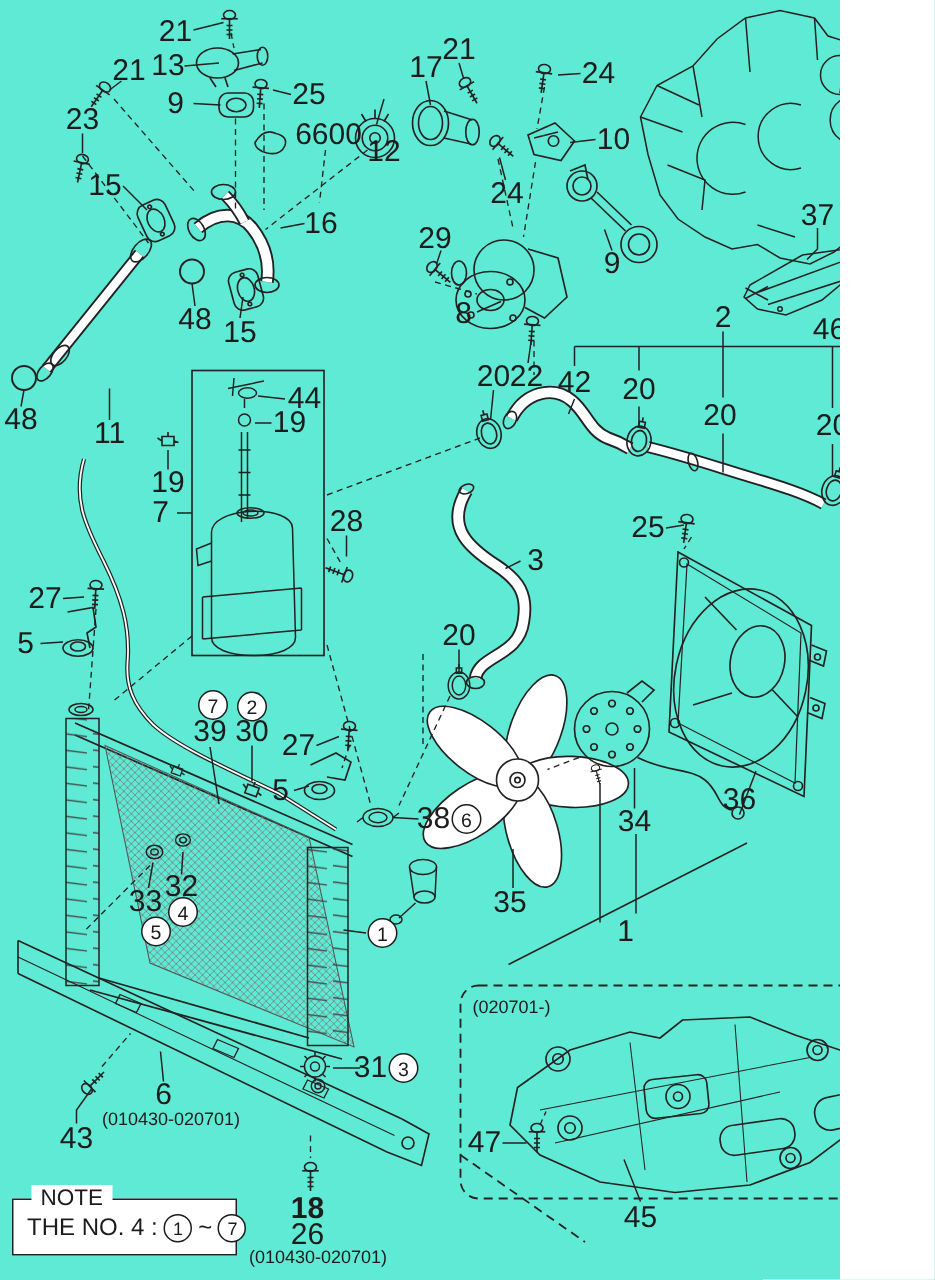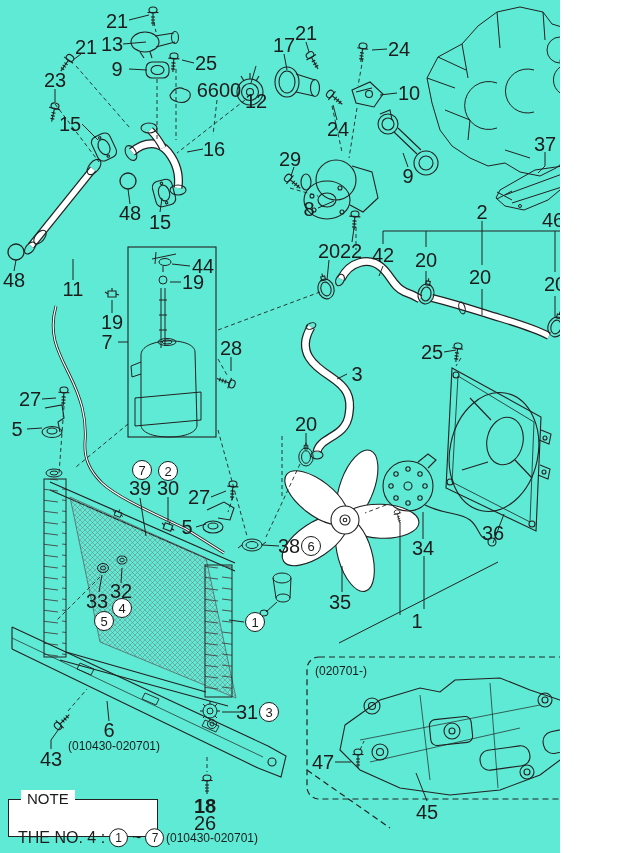--- a/index.html
+++ b/index.html
@@ -11,21 +11,21 @@
       white-space:nowrap;line-height:1;}
   .code{font-size:12px;letter-spacing:0;}
   .circ{width:20px;height:20px;border:1.4px solid #1c1c1c;border-radius:50%;
         display:flex;align-items:center;justify-content:center;font-size:13px;
         background:#fff;box-sizing:border-box;padding-top:1px;}
   .note-box{position:absolute;border:1.6px solid #222;background:#fff;}
   .note-title{position:absolute;top:-10px;left:12px;background:#fff;padding:0 6px;
               font-size:15px;color:#1c1c1c;}
   .note-body{position:absolute;left:9px;top:50%;transform:translateY(-46%);
              display:flex;align-items:center;gap:4px;font-size:16px;color:#1c1c1c;
-             white-space:nowrap;margin-top:19px;}
+             white-space:nowrap;}
   .note-body .circ{width:19px;height:19px;font-size:12px;}
 </style>
 </head>
 <body>
 
 <div class="stage">
 <svg width="623" height="853" viewBox="0 0 623 853">
   <defs>
     <pattern id="hatch" width="5" height="5" patternUnits="userSpaceOnUse">
       <path d="M0,5 L5,0 M0,0 L5,5" stroke="#777" stroke-width="0.5"></path>

